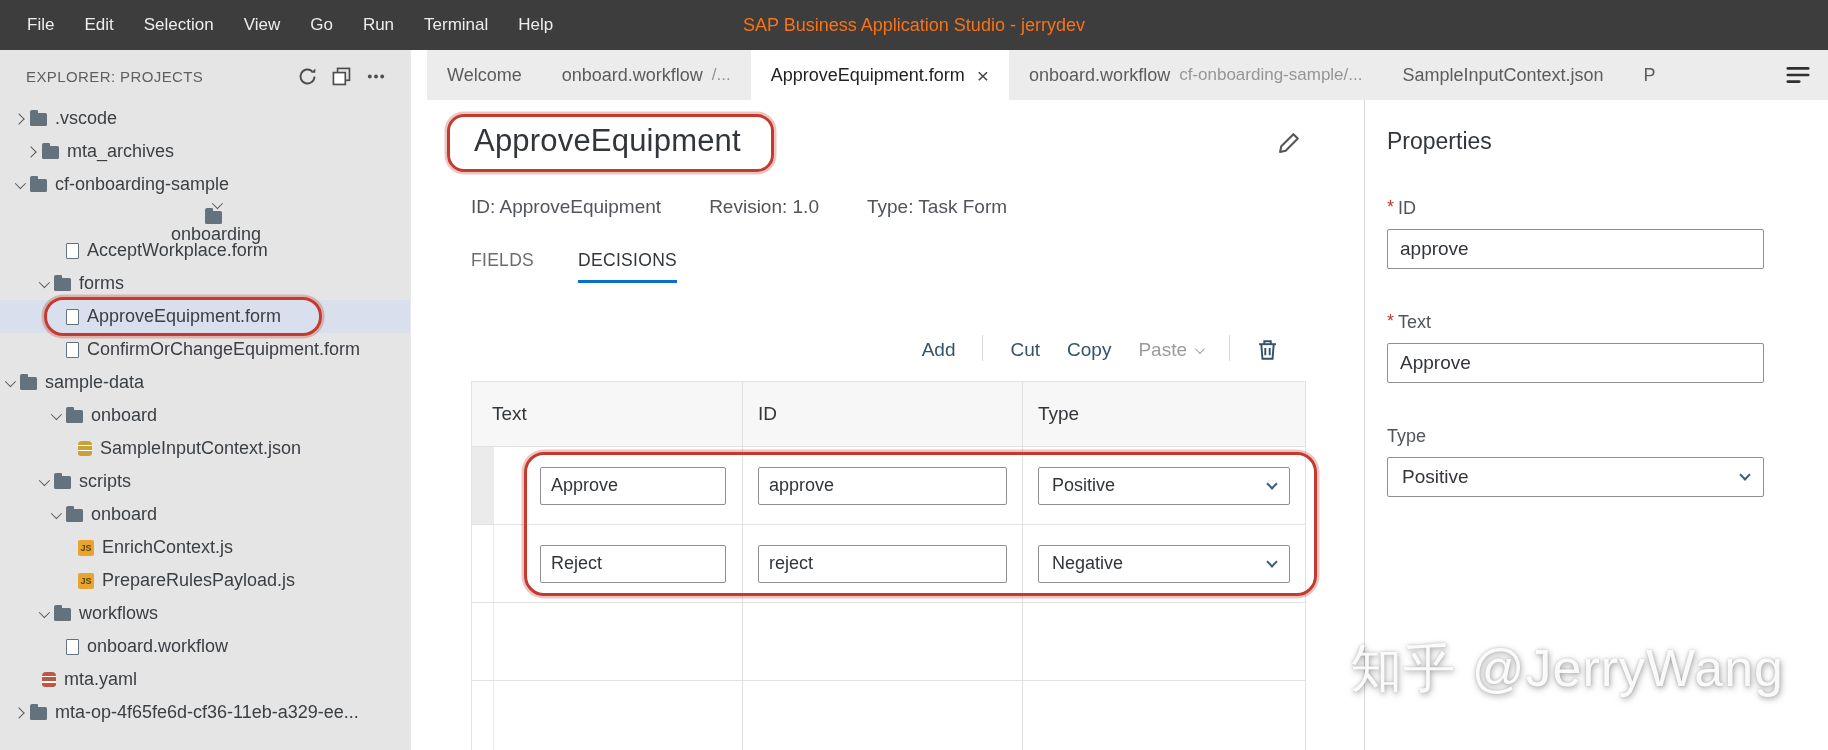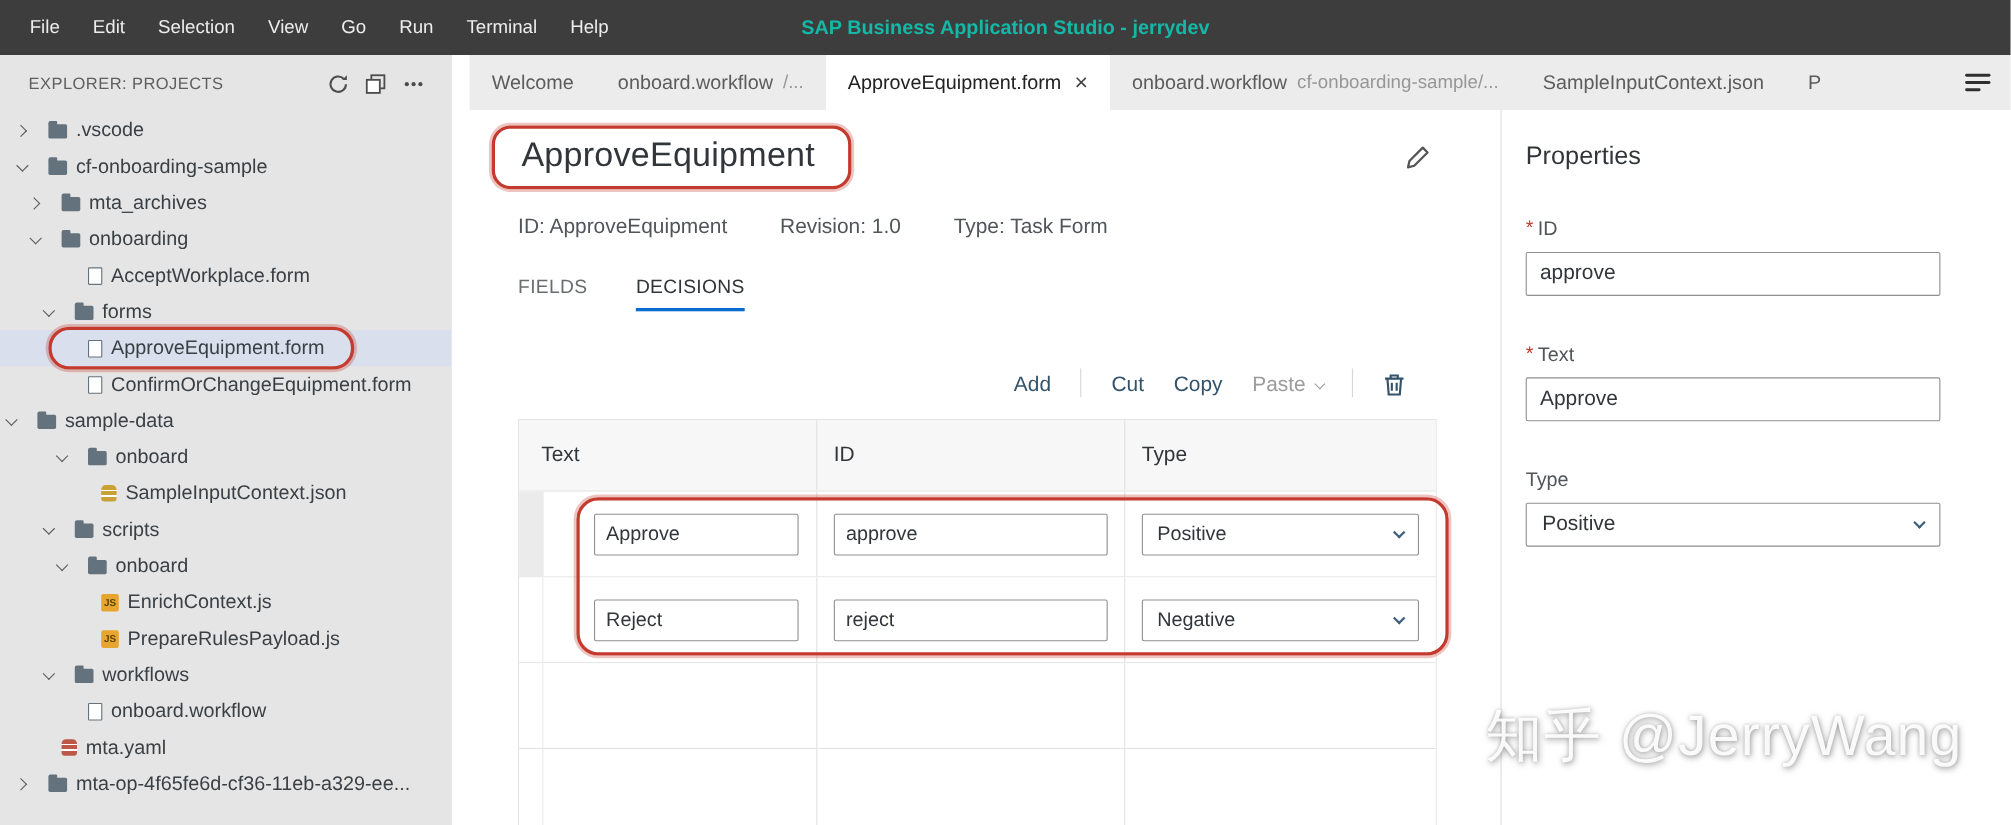--- a/index.html
+++ b/index.html
@@ -4,21 +4,21 @@
 <style>
   * { box-sizing: border-box; }
   html,body { margin:0; padding:0; background:#fff; }
   .app { position:relative; width:1828px; height:750px; overflow:hidden;
          font-family:"Liberation Sans", sans-serif; background:#fff; color:#32363a; }
 
   
   .menubar { height:50px; background:#3d3d3d; display:flex; align-items:center; position:relative; }
   .menu-items { display:flex; padding-left:12px; }
   .menu-item { padding:0 15px; font-size:17px; line-height:50px; color:#ededed; cursor:pointer; white-space:nowrap; }
-  .win-title { position:absolute; left:50%; transform:translateX(-50%); font-size:18px; font-weight:bold; color:#14b8a6; white-space:nowrap; }
+  .win-title { position:absolute; left:50%; transform:translateX(-50%); font-size:18px; font-weight:normal; color:#f97316; white-space:nowrap; }
 
   .body { display:flex; height:700px; }
 
   
   .sidebar { width:410px; flex:none; background:#e5e5e5; overflow:hidden; }
   .explorer-head { height:52px; display:flex; align-items:center; padding:0 24px 0 26px; }
   .explorer-title { font-size:15px; color:#5f5f5f; letter-spacing:.4px; }
   .head-icons { margin-left:auto; display:flex; align-items:center; gap:15px; }
   .head-icons > span { display:inline-flex; cursor:pointer; }
 
@@ -27,21 +27,21 @@
   .tree-item.selected { background:#d9dfec; }
   .tree-item.selected::after { content:''; position:absolute; left:44px; width:272px; top:-3px; bottom:-3px;
                border:3px solid #c43a2e; border-radius:19px; box-shadow:0 0 0 2.5px rgba(196,58,46,.3);
                pointer-events:none; z-index:3; }
   .chev-slot { width:18px; flex:none; display:flex; justify-content:center; }
   .chev-right::before, .chev-down::before { content:''; width:7px; height:7px;
                border-right:1.8px solid #5a5a5a; border-bottom:1.8px solid #5a5a5a; display:block; }
   .chev-right::before { transform:rotate(-45deg); }
   .chev-down::before  { transform:rotate(45deg) translateY(-2px); }
 
-  .ticon { flex:none; margin:0 8px 0 16px; }
+  .ticon { flex:none; margin:0 8px 0 2px; }
   .icon-folder { width:17px; height:13px; background:#64727e; border-radius:1.5px; position:relative; margin-top:2px; }
   .icon-folder::before { content:''; position:absolute; top:-3px; left:0; width:8px; height:4px;
                background:#64727e; border-radius:2px 1px 0 0; }
   .icon-file { width:13px; height:16px; border:1.7px solid #64727e; border-radius:1px; background:#fff; }
   .icon-db-yellow, .icon-db-red { width:14px; height:15px; border-radius:4px 4px 3px 3px; }
   .icon-db-yellow { background:linear-gradient(#c9a137 0 28%, #fff 28% 36%, #c9a137 36% 62%, #fff 62% 70%, #c9a137 70%); }
   .icon-db-red    { background:linear-gradient(#bd5847 0 28%, #fff 28% 36%, #bd5847 36% 62%, #fff 62% 70%, #bd5847 70%); }
   .icon-js { width:16px; height:16px; background:#e7a52f; color:#5b4300; font-size:9px; font-weight:bold;
              display:flex; align-items:center; justify-content:center; border-radius:2px; }
 
@@ -168,31 +168,31 @@
               </svg>
           </span>
         </span>
       </div>
       <div class="tree">
           <div class="tree-item" style="padding-left: 10px;">
             <span class="chev-slot chev-right"></span>
             <span class="ticon icon-folder"></span>
             <span class="tlabel">.vscode</span>
           </div>
-          <div class="tree-item" style="padding-left: 10px;">
-            <span class="chev-slot chev-down"></span>
-            <span class="ticon icon-folder"></span>
-            <span class="tlabel">cf-onboarding-sample</span>
-          </div>
           <div class="tree-item" style="padding-left: 22px;">
             <span class="chev-slot chev-right"></span>
             <span class="ticon icon-folder"></span>
             <span class="tlabel">mta_archives</span>
           </div>
-          <div class="tree-item" style="padding-left: 22px;">
+          <div class="tree-item" style="padding-left: 10px;">
+            <span class="chev-slot chev-down"></span>
+            <span class="ticon icon-folder"></span>
+            <span class="tlabel">cf-onboarding-sample</span>
+          </div>
+          <div class="tree-item" style="padding-left: 22px; flex-direction: column;">
             <span class="chev-slot chev-down"></span>
             <span class="ticon icon-folder"></span>
             <span class="tlabel">onboarding</span>
           </div>
           <div class="tree-item" style="padding-left: 46px;">
             <span class="chev-slot"></span>
             <span class="ticon icon-file"></span>
             <span class="tlabel">AcceptWorkplace.form</span>
           </div>
           <div class="tree-item" style="padding-left: 34px;">

